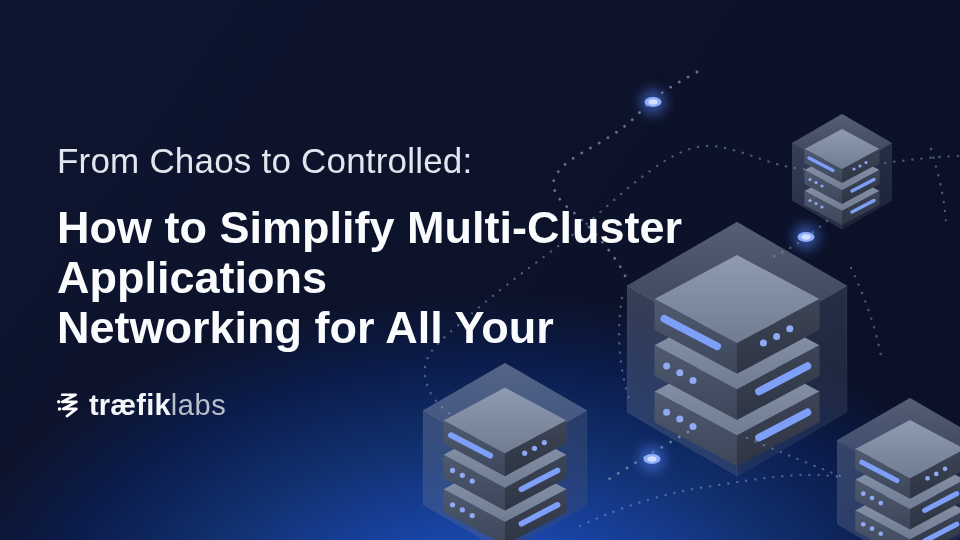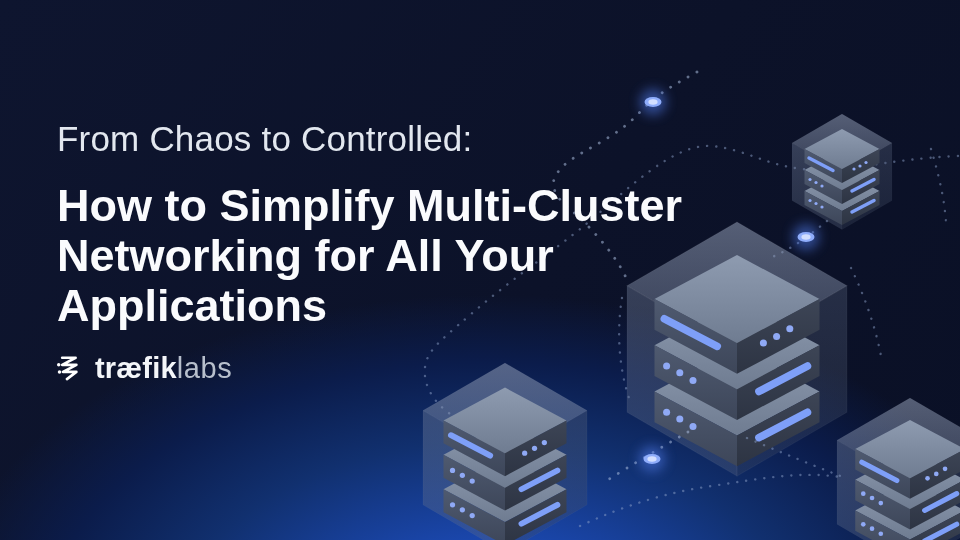--- a/index.html
+++ b/index.html
@@ -4,31 +4,31 @@
 <style>
   html,body{margin:0;padding:0;background:#000;}
   .slide{
     position:relative;width:960px;height:540px;overflow:hidden;
     font-family:"Liberation Sans","DejaVu Sans",sans-serif;
     background:
       radial-gradient(72% 78% at 51% 117%, #2158d4 0%, #1a46ab 22%, #11306f 45%, #0b1c4b 64%, rgba(10,18,45,0) 80%),
       linear-gradient(125deg, #0e152f 0%, #0c1229 55%, #0a1026 100%);
   }
   .illustration{position:absolute;inset:0;}
-  .content{position:absolute;inset:0;}
+  .content{position:absolute;inset:0;margin-top:22px;}
   .kicker{
     position:absolute;left:57px;top:119px;
     font-size:35px;font-weight:400;color:#e2e7ef;letter-spacing:.2px;line-height:40px;
   }
   .title{
     position:absolute;left:57px;top:181px;margin:0;
     font-size:45px;font-weight:700;color:#fafbfd;line-height:50px;letter-spacing:0;
   }
   .title .line{display:block;}
-  .logo{position:absolute;left:55px;top:353px;display:flex;align-items:center;gap:13px;}
+  .logo{position:absolute;left:55px;top:368px;display:flex;align-items:center;gap:7px;}
   .logo svg{display:block;}
   .logo .word{font-size:29px;line-height:30px;letter-spacing:.2px;}
   .brand-bold{font-weight:700;color:#f4f6f9;}
   .brand-light{font-weight:400;color:#b7bfcc;letter-spacing:.6px;}
   .dotted{fill:none;stroke:#a9bbdd;stroke-width:2.8;stroke-linecap:round;stroke-dasharray:0.1 10;opacity:.55;}
   .dotted2{fill:none;stroke:#8ca0c8;stroke-width:2.4;stroke-linecap:round;stroke-dasharray:0.1 9;opacity:.5;}
   .led-bar{stroke:#7e9ff8;stroke-width:7;stroke-linecap:round;}
   .led-dot{fill:#8fa9f5;}
 </style>
 </head>
@@ -123,22 +123,22 @@
     <use href="#glow-node" x="653" y="102"></use>
     <use href="#glow-node" x="806" y="237"></use>
     <use href="#glow-node" x="652" y="459"></use>
   </svg>
 
   <div class="content">
     <div class="kicker">From Chaos to Controlled:</div>
 
     <h1 class="title">
       <span class="line">How to Simplify Multi-Cluster</span>
+      <span class="line">Applications</span>
       <span class="line">Networking for All Your</span>
-      <span class="line">Applications</span>
     </h1>
 
     <div class="logo">
       <svg width="27" height="30" viewBox="0 0 34 38" aria-hidden="true">
         <path d="M9,6 H26 L9,15 H27 L10,24 H27 L15,33" fill="none" stroke="#ffffff" stroke-width="3.4" stroke-linecap="round" stroke-linejoin="round"></path>
         <circle cx="4.6" cy="15" r="2.2" fill="#ffffff"></circle>
         <circle cx="5.6" cy="24" r="2.2" fill="#ffffff"></circle>
       </svg>
       <span class="word"><span class="brand-bold">træfik</span><span class="brand-light">labs</span></span>
     </div>

